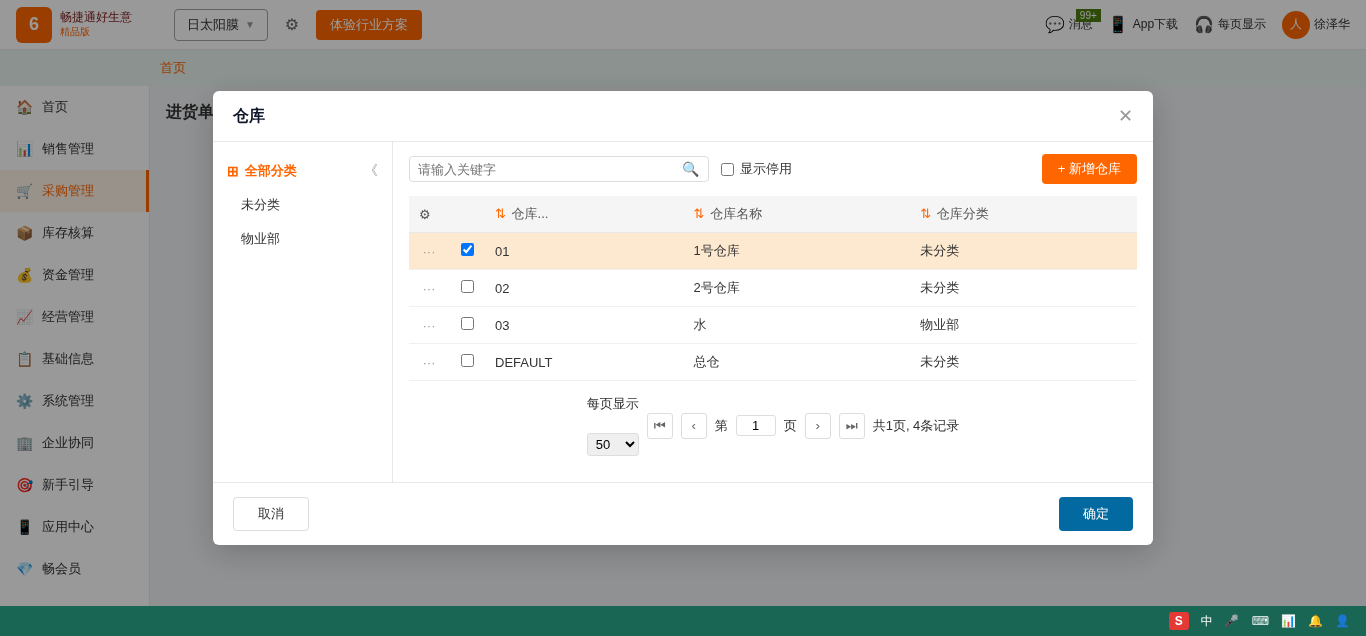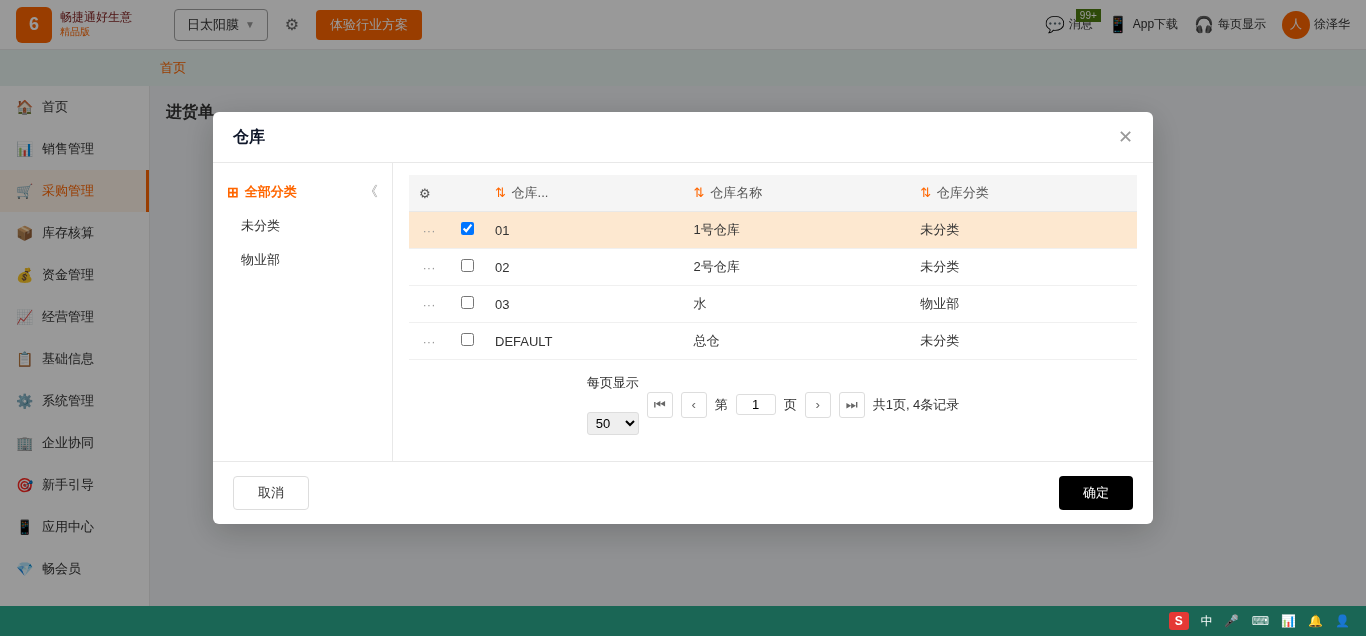--- a/index.html
+++ b/index.html
@@ -206,21 +206,21 @@
     
     .modal-footer {
       display: flex; justify-content: space-between; gap: 10px;
       padding: 14px 20px; border-top: 1px solid #e8e8e8;
     }
     .cancel-btn {
       background: #fff; color: #333; border: 1px solid #ddd; border-radius: 4px;
       padding: 7px 24px; cursor: pointer; font-size: 13px;
     }
     .confirm-btn {
-      background: #000000; color: #fff; border: none; border-radius: 4px;
+      background: #0369a1; color: #fff; border: none; border-radius: 4px;
       padding: 7px 24px; cursor: pointer; font-size: 13px;
     }
 
     
     .status-bar {
       position: fixed; bottom: 0; left: 0; right: 0; height: 30px;
       background: #1a6655; display: flex; align-items: center; justify-content: flex-end;
       padding: 0 16px; gap: 12px; z-index: 2000;
     }
     .status-item { color: #fff; font-size: 12px; display: flex; align-items: center; gap: 4px; }
@@ -350,20 +350,31 @@
         <div class="cat-item">
           <span>未分类</span>
         </div>
         <div class="cat-item">
           <span>物业部</span>
         </div>
       </div>
 
       <div class="modal-main">
 
+        <div class="modal-toolbar">
+          <div class="search-input-wrap">
+            <input type="text" placeholder="请输入关键字" style="">
+            <span class="search-icon">🔍</span>
+          </div>
+          <div class="show-disabled-wrap">
+            <input type="checkbox" style="">
+            <span>显示停用</span>
+          </div>
+          <button class="add-btn">+ 新增仓库</button>
+        </div>
 
         <div style="flex:1; overflow-y:auto;">
           <table class="data-table">
             <thead>
               <tr>
                 <th class="th-gear">⚙</th>
                 <th class="th-check"></th>
                 <th>
                   <span class="sort-icon">⇅</span>
                   <span>仓库...</span>

